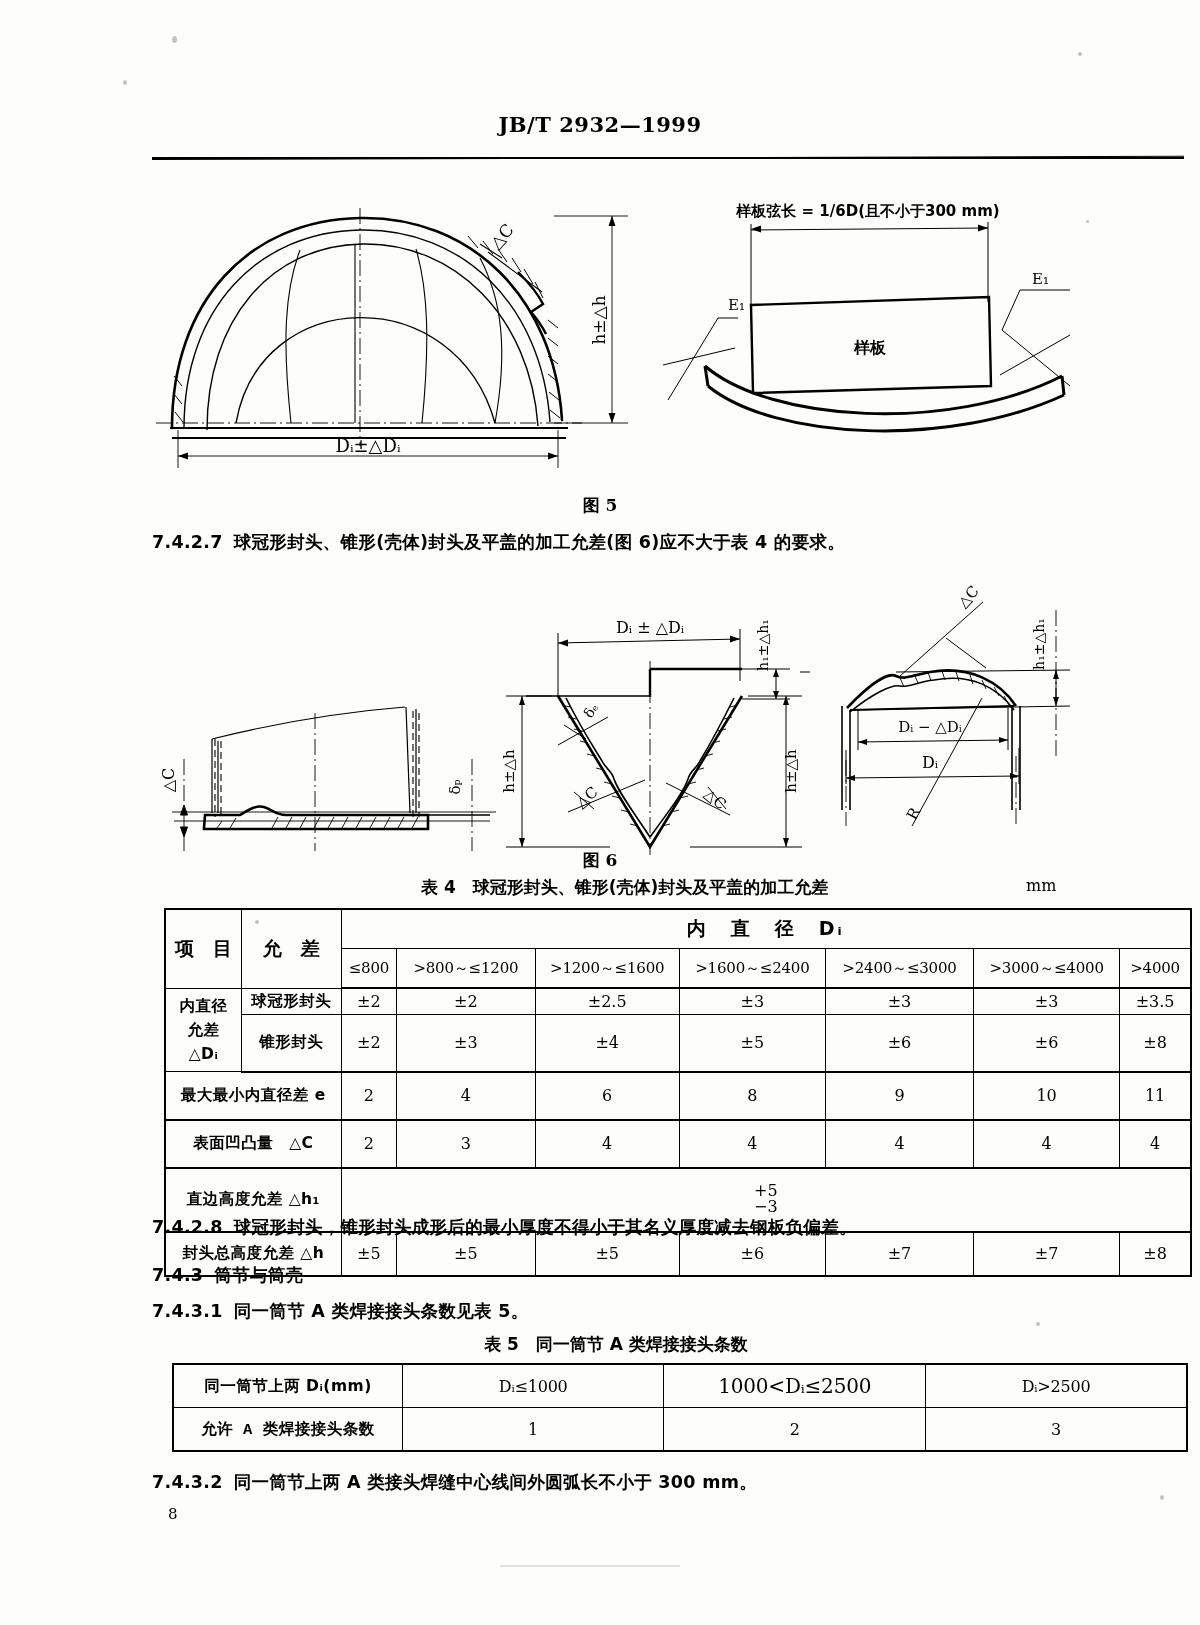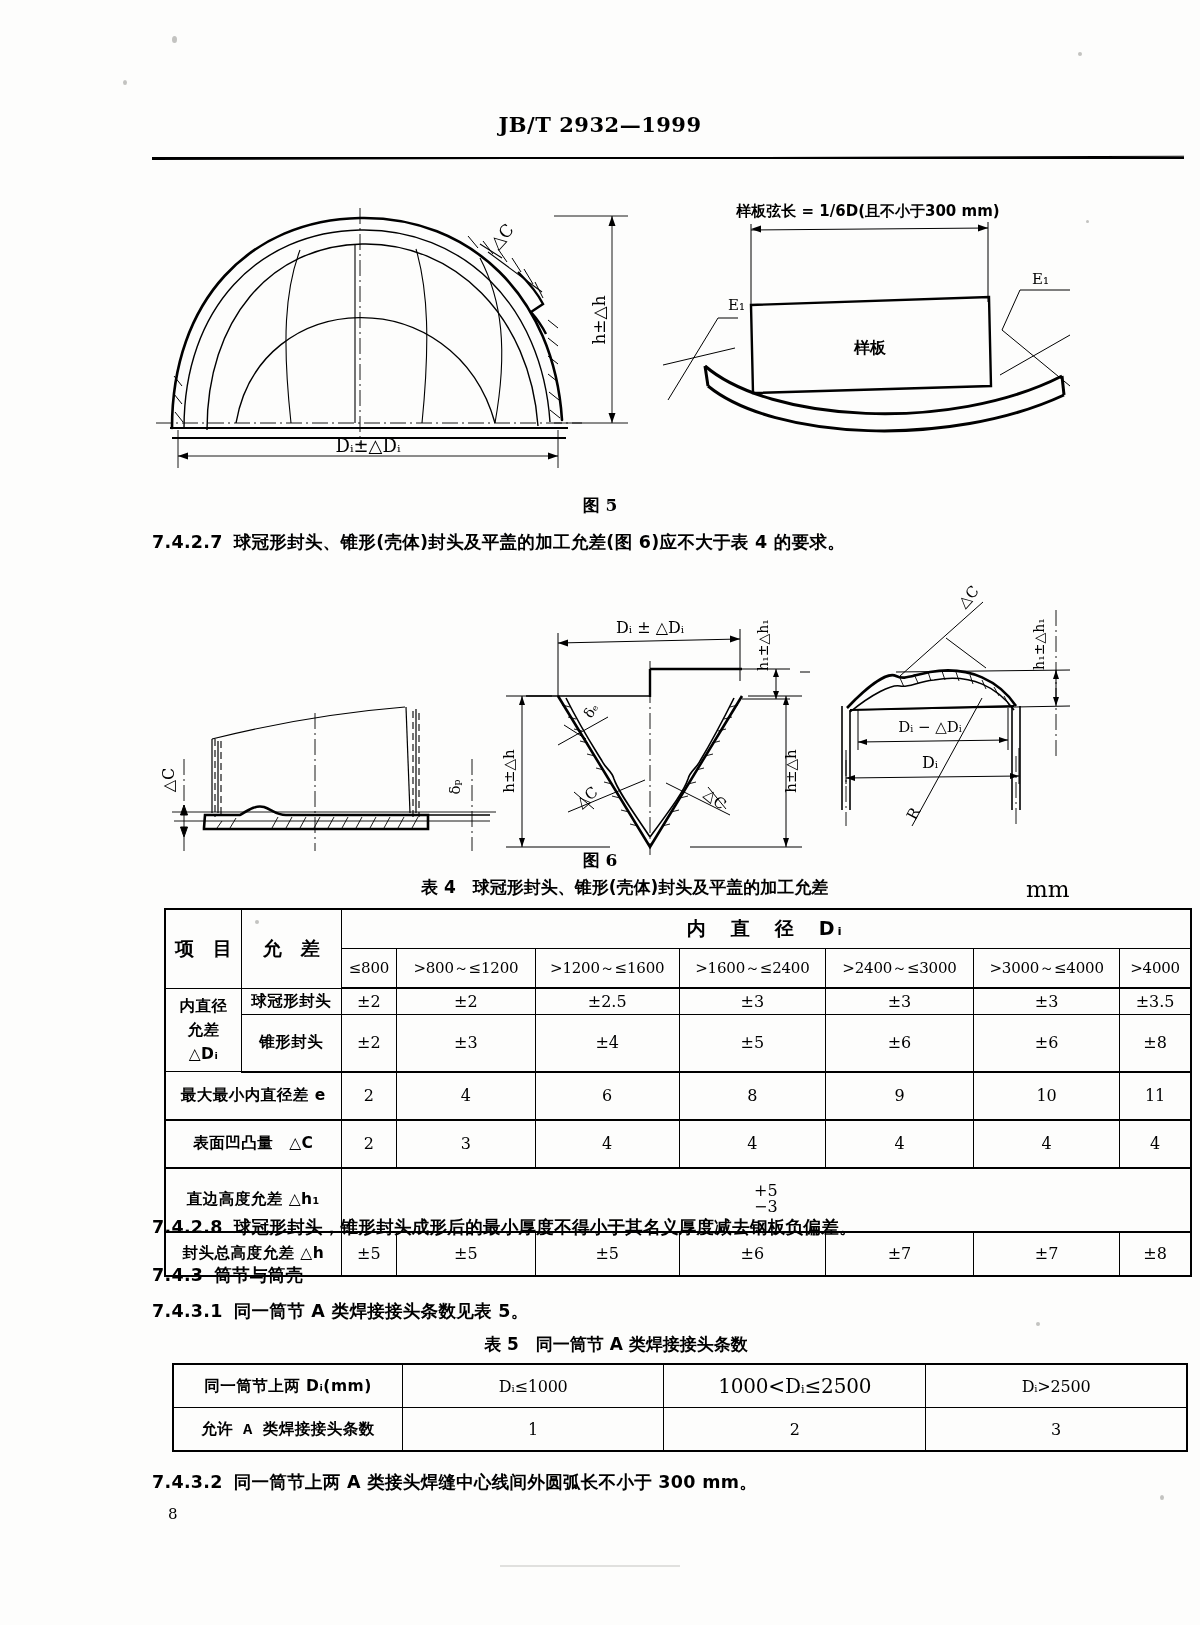--- a/index.html
+++ b/index.html
@@ -77,21 +77,21 @@
   .tbl-caption {
     position: absolute;
     font-family: "DejaVu Sans", "Liberation Sans", sans-serif;
     font-size: 17px;
     font-weight: bold;
     white-space: nowrap;
   }
   .unit-mm {
     position: absolute;
     font-family: "DejaVu Serif", "Liberation Serif", serif;
-    font-size: 23px;
+    font-size: 16px;
   }
   .page-num {
     position: absolute;
     left: 168px;
     top: 1505px;
     font-family: "DejaVu Serif", "Liberation Serif", serif;
     font-size: 15px;
   }
 
   

